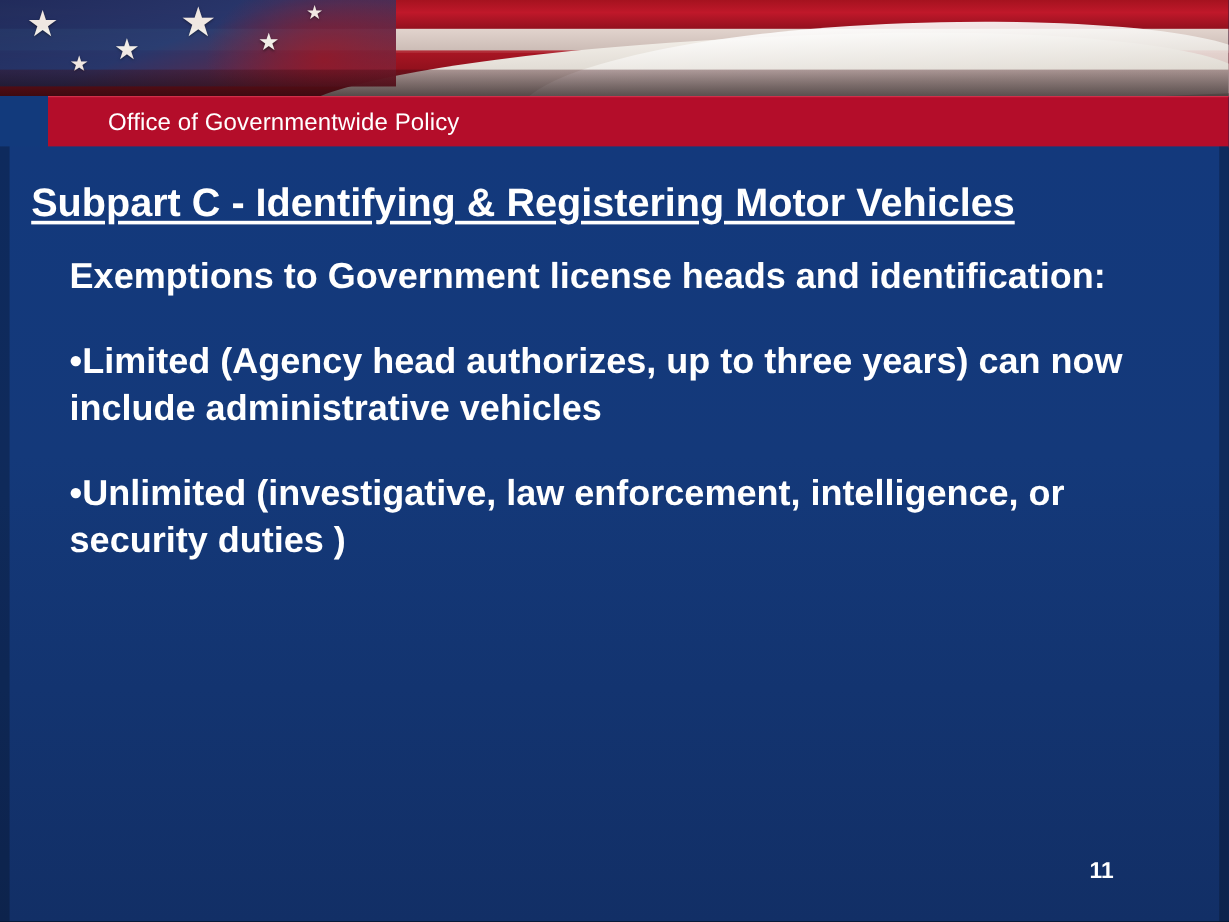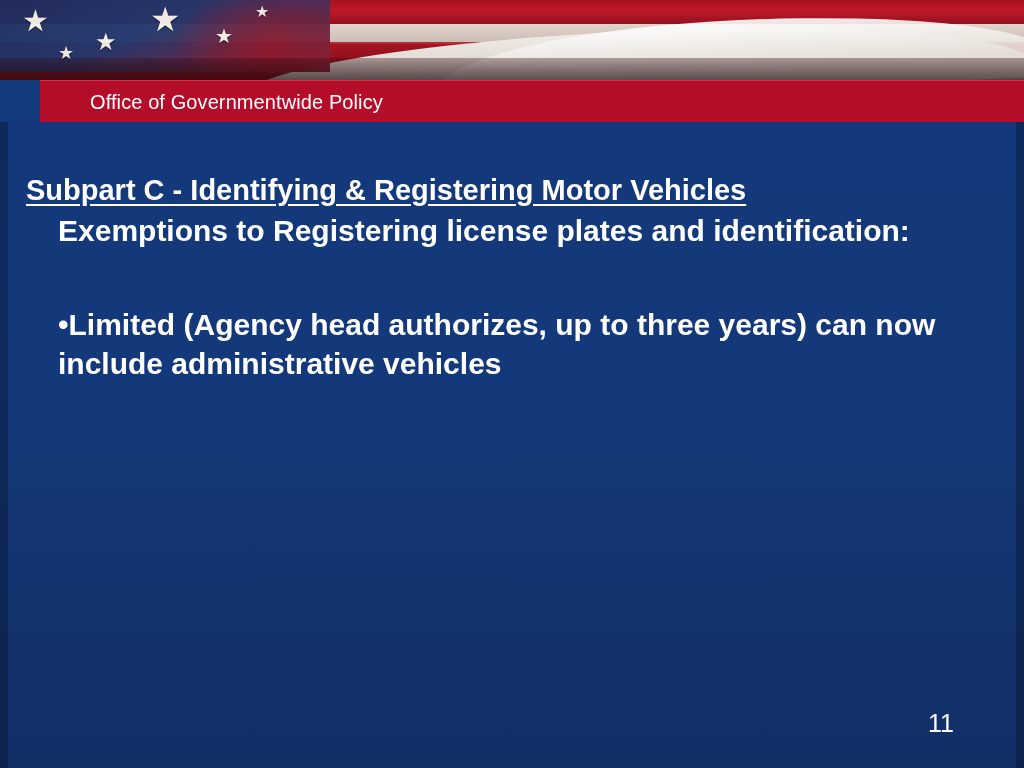--- a/index.html
+++ b/index.html
@@ -121,57 +121,56 @@
   .edge-right {
     position: absolute; right: 0; top: 0; width: 8px; height: 646px;
     background: rgba(0,0,0,0.25);
   }
 
   .slide-title {
     position: absolute;
     left: 26px; top: 28px;
     width: 975px;
     color: #ffffff;
-    font-size: 29px;
+    font-size: 33px;
     font-weight: bold;
     text-decoration: underline;
     text-underline-offset: 4px;
     white-space: nowrap;
-    margin-top: 24px;
   }
 
   .content {
     position: absolute;
     left: 58px; top: 90px;
     width: 920px;
   }
   .lead {
     color: #ffffff;
     font-size: 30px;
     font-weight: bold;
     line-height: 1.28;
     max-width: 890px;
   }
   .bullet {
     color: #ffffff;
     font-size: 30px;
     font-weight: bold;
     line-height: 1.28;
-    margin-top: 56px;
+    margin-top: 33px;
     max-width: 900px;
   }
   .bullet .dot { font-weight: bold; }
 
   .page-number {
     position: absolute;
-    right: 70px;
+    right: 96px;
     bottom: 30px;
     color: #ffffff;
-    font-size: 25px;
-    font-weight: normal;
+    font-size: 19px;
+    font-weight: bold;
   }
 </style>
 </head>
 <body>
 
 <div class="slide">
 
   <div class="flag-banner">
     <div class="flag-red-top"></div>
     <div class="flag-white-stripe"></div>
@@ -194,24 +193,27 @@
     <div class="red-bar-text">Office of Governmentwide Policy</div>
   </div>
 
   <div class="body-area">
     <div class="edge-left"></div>
     <div class="edge-right"></div>
 
     <div class="slide-title">Subpart C - Identifying &amp; Registering Motor Vehicles</div>
 
     <div class="content">
-      <div class="lead">Exemptions to Registering license plates and identification:</div>
+      <div class="lead">Exemptions to Government license heads and identification:</div>
 
       <div class="bullet">
         <span class="dot">•</span><span>Limited (Agency head authorizes, up to three years) can now include administrative vehicles</span>
       </div>
 
+      <div class="bullet">
+        <span class="dot">•</span><span>Unlimited (investigative, law enforcement, intelligence, or security duties )</span>
+      </div>
 
     </div>
 
     <div class="page-number">11</div>
   </div>
 </div>
 
 </body></html>

